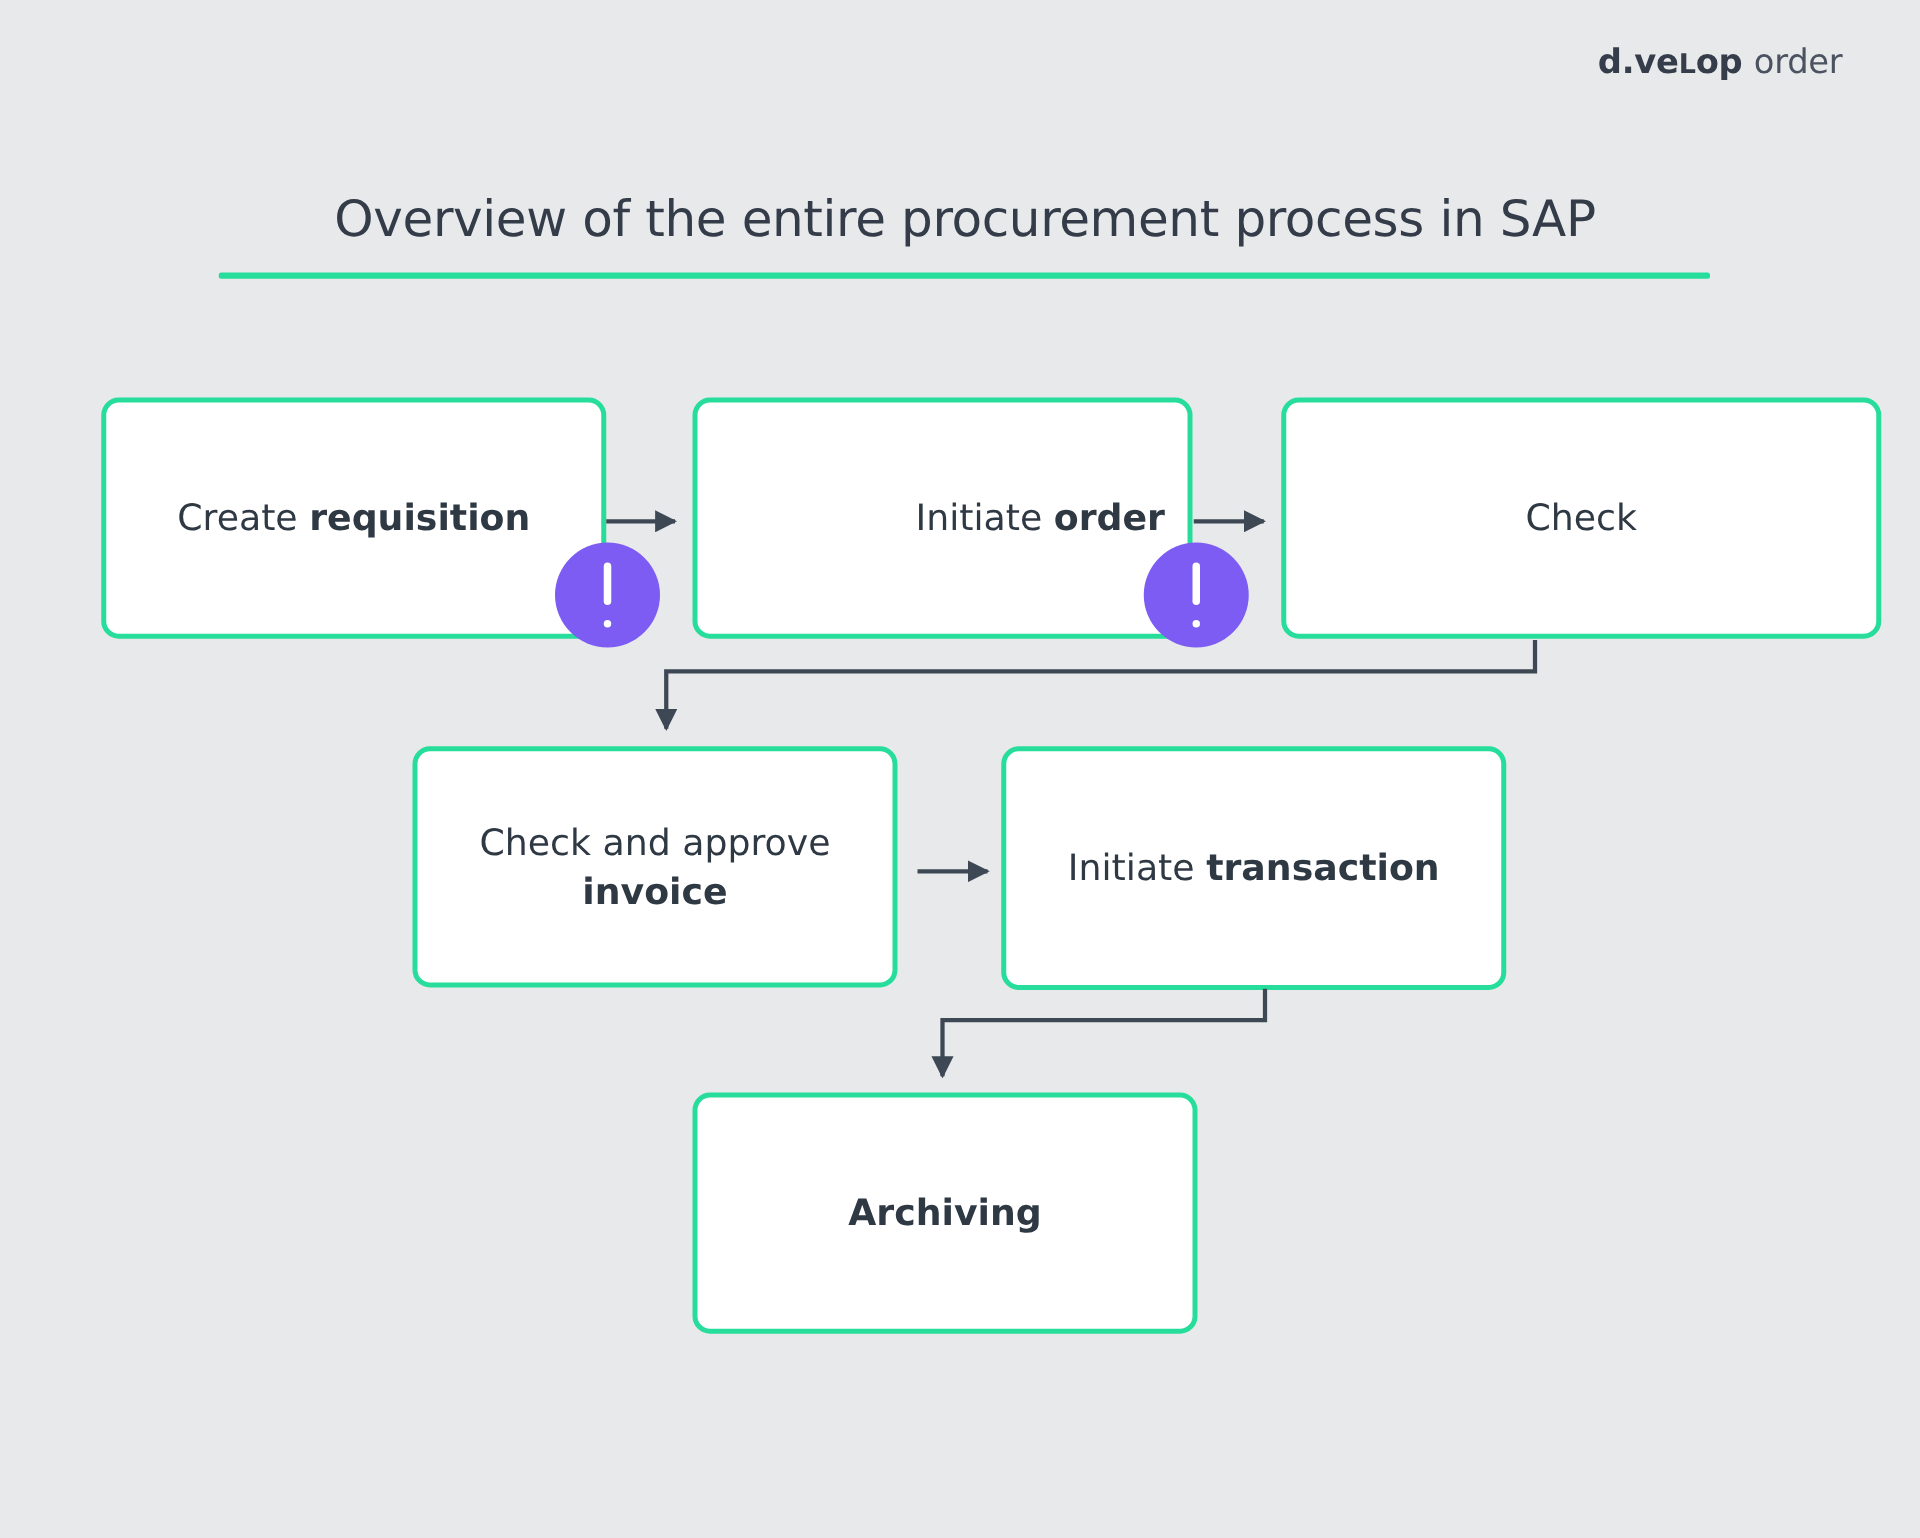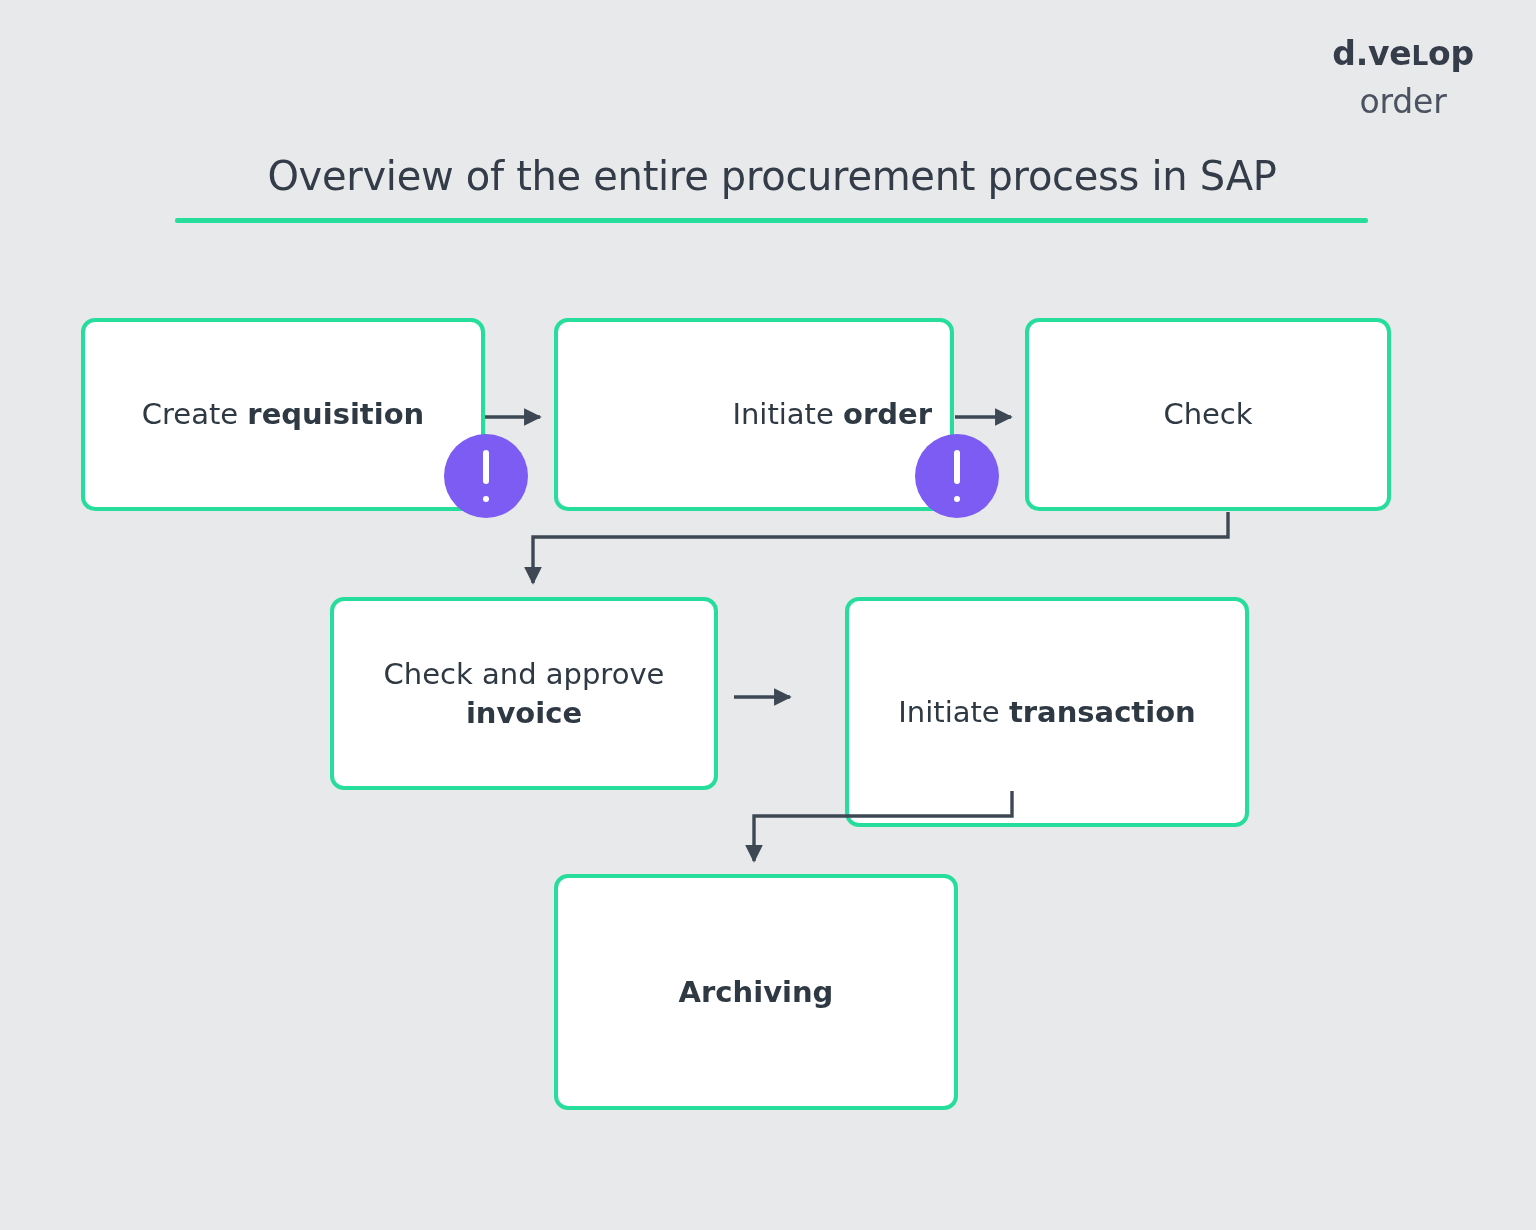--- a/index.html
+++ b/index.html
@@ -17,28 +17,27 @@
     position: relative;
     width: 1536px;
     height: 1230px;
   }
 
   
   .brand {
     position: absolute;
     top: 34px;
     right: 62px;
-    font-size: 33px;
+    font-size: 27px;
     letter-spacing: -0.2px;
     color: #3b4450;
     white-space: nowrap;
     display: flex;
     align-items: center;
     gap: 9px;
-    flex-direction: column;
   }
   .brand .mark {
     font-weight: bold;
     color: #343d49;
   }
   .brand .mark .smallcap {
     font-size: 0.80em;
     text-transform: uppercase;
   }
   .brand .word {
@@ -84,24 +83,24 @@
     font-size: 29px;
     line-height: 1.33;
     padding: 8px 18px;
     z-index: 2;
   }
   .node .reg { font-weight: normal; }
   .node .bold { font-weight: bold; }
 
   #node-requisition   { left: 81px;   top: 318px; width: 404px; height: 193px; }
   #node-order         { left: 554px;  top: 318px; width: 400px; height: 193px; justify-content: flex-end; }
-  #node-incoming      { left: 1025px; top: 318px; width: 366px; height: 193px; }
+  #node-incoming      { left: 1025px; top: 318px; width: 480px; height: 193px; }
   #node-invoice       { left: 330px;  top: 597px; width: 388px; height: 193px; }
-  #node-transaction   { left: 801px;  top: 597px; width: 404px; height: 230px; margin-left: 44px; }
-  #node-archiving     { left: 554px;  top: 874px; width: 404px; height: 236px; }
+  #node-transaction   { left: 801px;  top: 597px; width: 404px; height: 195px; }
+  #node-archiving     { left: 554px;  top: 874px; width: 404px; height: 193px; }
 
   
   .connectors {
     position: absolute;
     left: 0;
     top: 0;
     width: 1536px;
     height: 1230px;
     z-index: 3;
     pointer-events: none;

